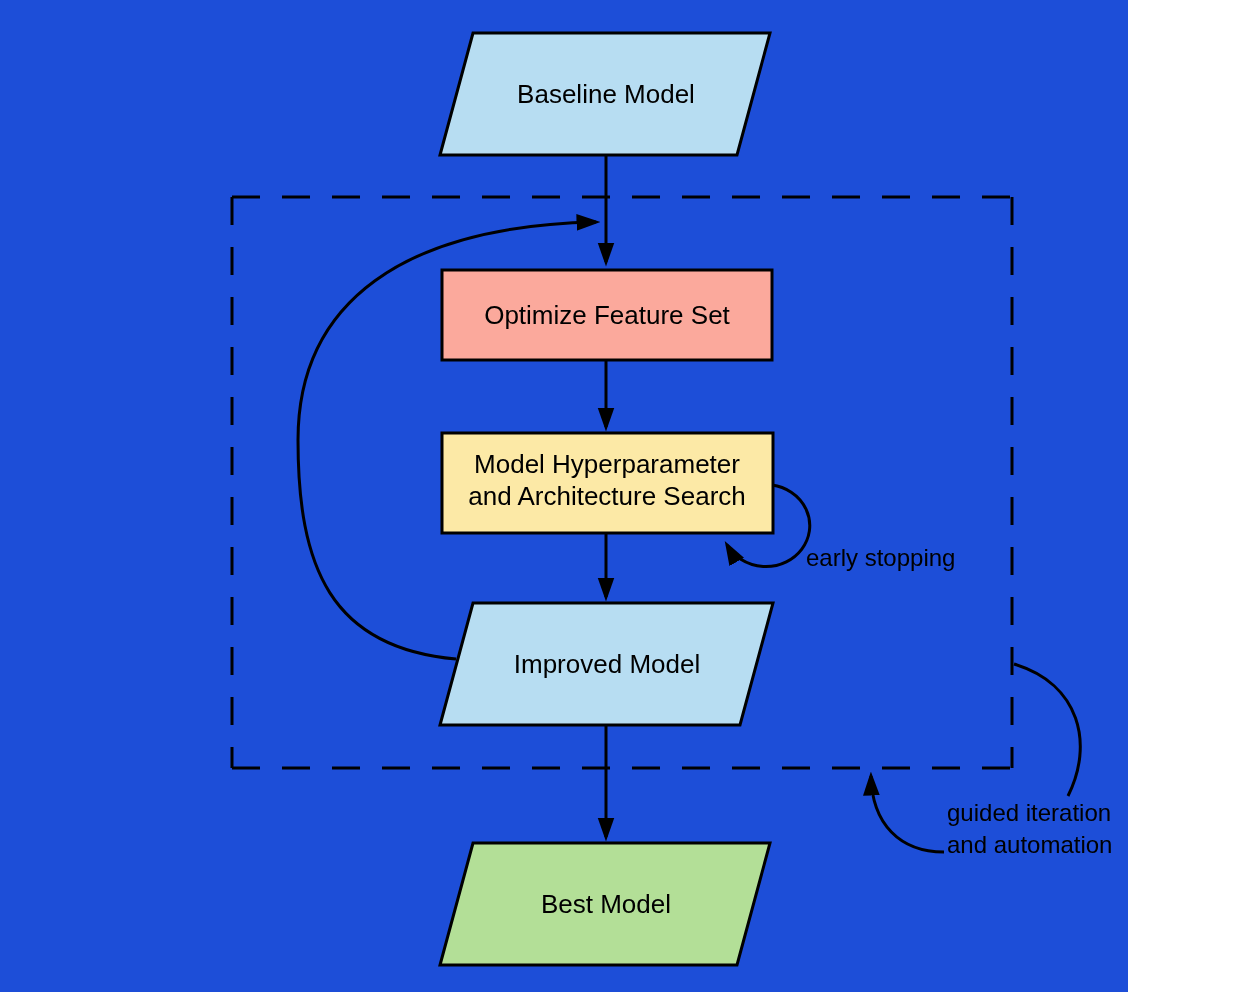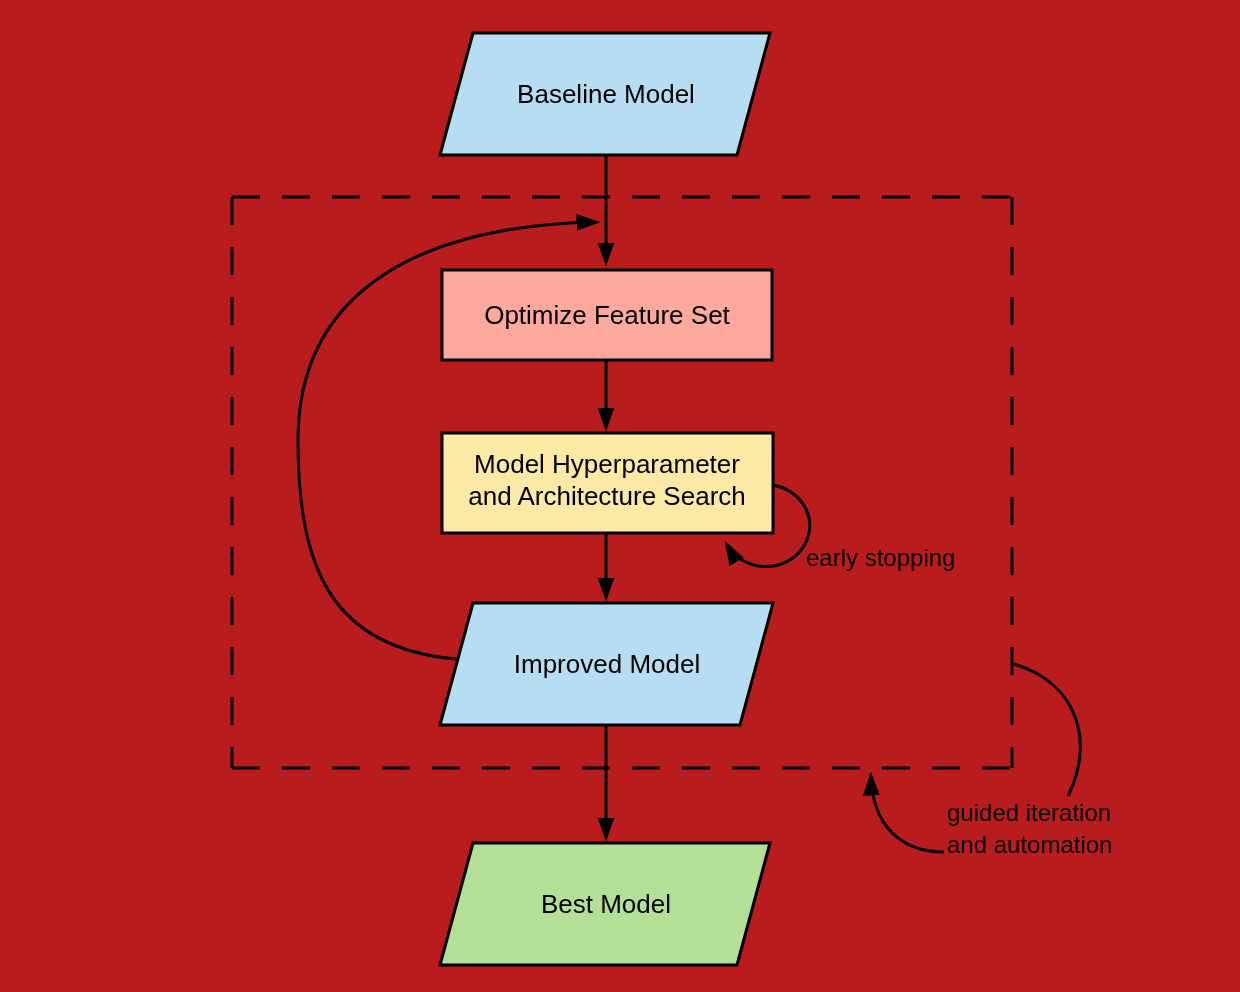--- a/index.html
+++ b/index.html
@@ -1,20 +1,20 @@
 <!DOCTYPE html>
 <html><head>
 <meta charset="utf-8">
 <style>
   html, body { margin: 0; padding: 0; background: #ffffff; }
   .canvas {
-    width: 1240px;
+    width: 1128px;
     height: 992px;
     position: relative;
-    background: #b91c1c;
+    background: #1d4ed8;
     overflow: hidden;
   }
   svg { display: block; }
   text {
     font-family: "Liberation Sans", sans-serif;
     fill: #000000;
   }
   .node-label { font-size: 26px; }
   .annotation-label { font-size: 24px; }
   .shape { stroke: #000000; stroke-width: 3; }

